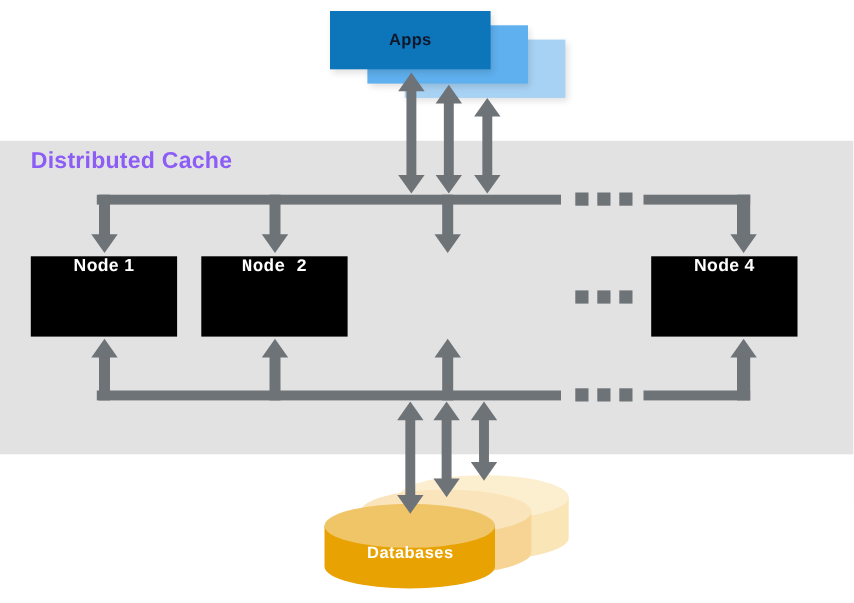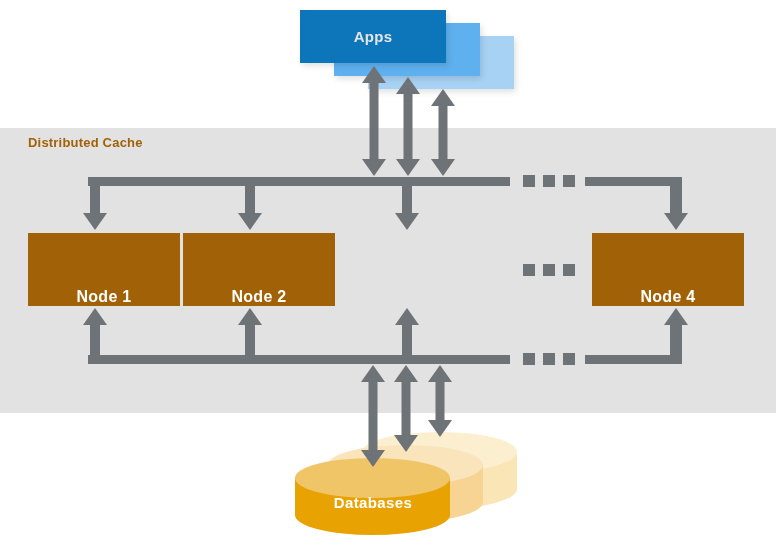--- a/index.html
+++ b/index.html
@@ -13,50 +13,50 @@
   }
   .band {
     position: absolute;
     left: 0; top: 128px;
     width: 776px; height: 285px;
     background: #e3e2e2;
   }
   .title {
     position: absolute;
     left: 28px; top: 135px;
-    font-size: 13px;
+    font-size: 21px;
     font-weight: 700;
-    color: #a16207;
+    color: #8b5cf6;
     letter-spacing: .2px;
   }
   .app-box {
     position: absolute;
     width: 146px; height: 53px;
     box-shadow: 2px 3px 6px rgba(0,0,0,0.12);
   }
   .app-back  { left: 368px; top: 36px; background: #a8d2f4; z-index: 1; }
   .app-mid   { left: 334px; top: 23px; background: #5fb0ef; z-index: 2; }
   .app-front {
     left: 300px; top: 10px; background: #0d76bb; z-index: 3;
     display: flex; align-items: center; justify-content: center;
   }
   .app-front span {
-    color: #e5e5e5; font-size: 15px; font-weight: 700; letter-spacing: .3px;
+    color: #0f172a; font-size: 15px; font-weight: 700; letter-spacing: .3px;
   }
   .node {
     position: absolute;
     top: 233px;
-    width: 152px; height: 73px;
-    background: #a16207;
-    display: flex; align-items: flex-end; justify-content: center;
+    width: 133px; height: 73px;
+    background: #000000;
+    display: flex; align-items: flex-start; justify-content: center;
     z-index: 4;
   }
   .node span { color: #ffffff; font-size: 16px; font-weight: 700; letter-spacing: .3px; }
   .node-1 { left: 28px; }
-  .node-2 { left: 183px; }
+  .node-2 { left: 183px; font-family: Liberation Mono, monospace; }
   .node-3 { left: 340px; }
   .node-4 { left: 592px; }
   .layer {
     position: absolute;
     left: 0; top: 0;
     width: 776px; height: 548px;
     pointer-events: none;
   }
   .db-label {
     position: absolute;

